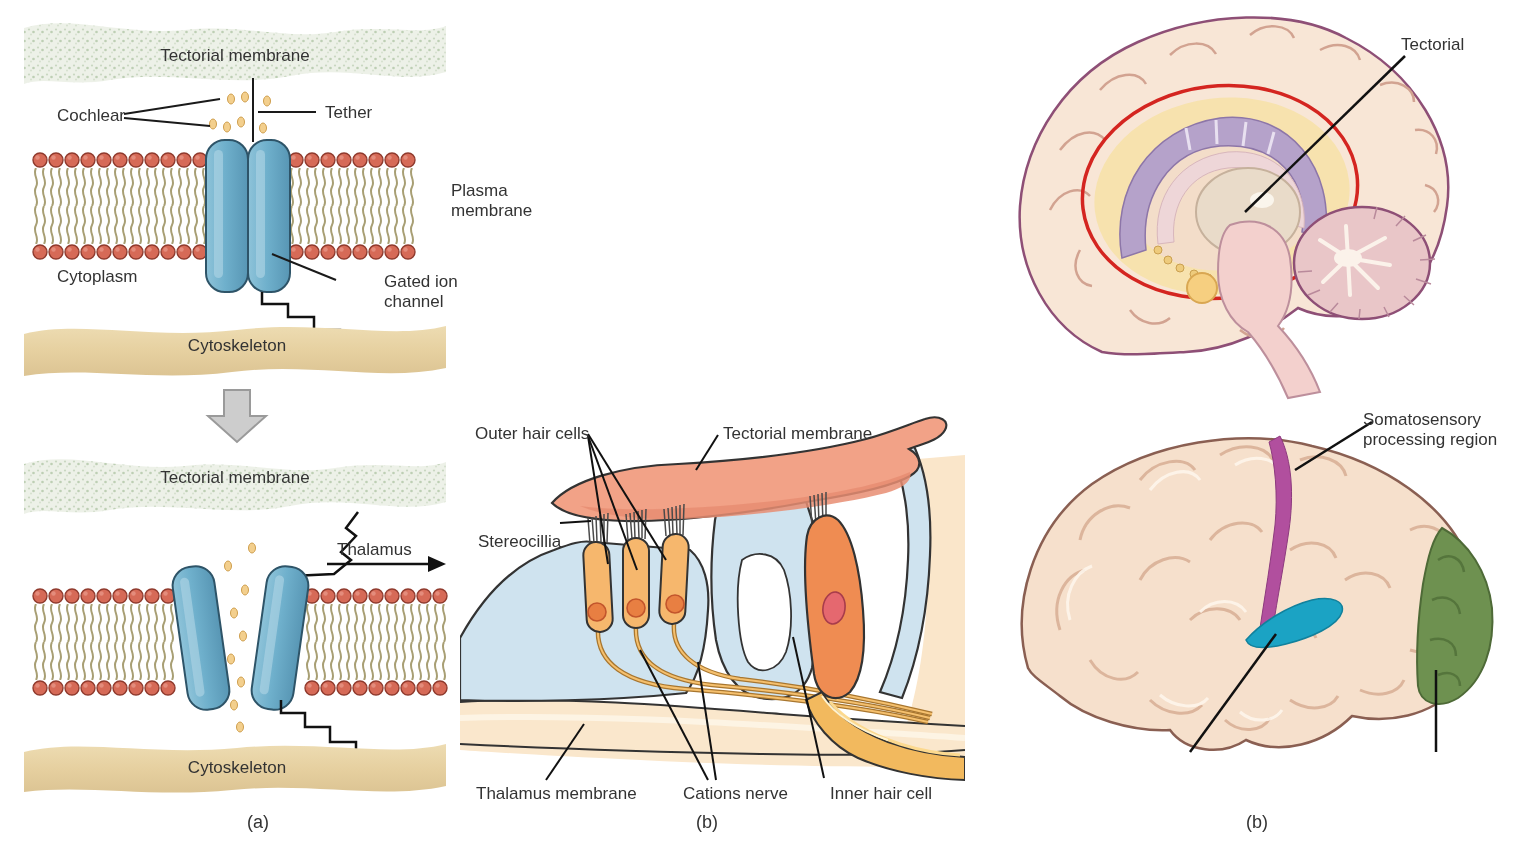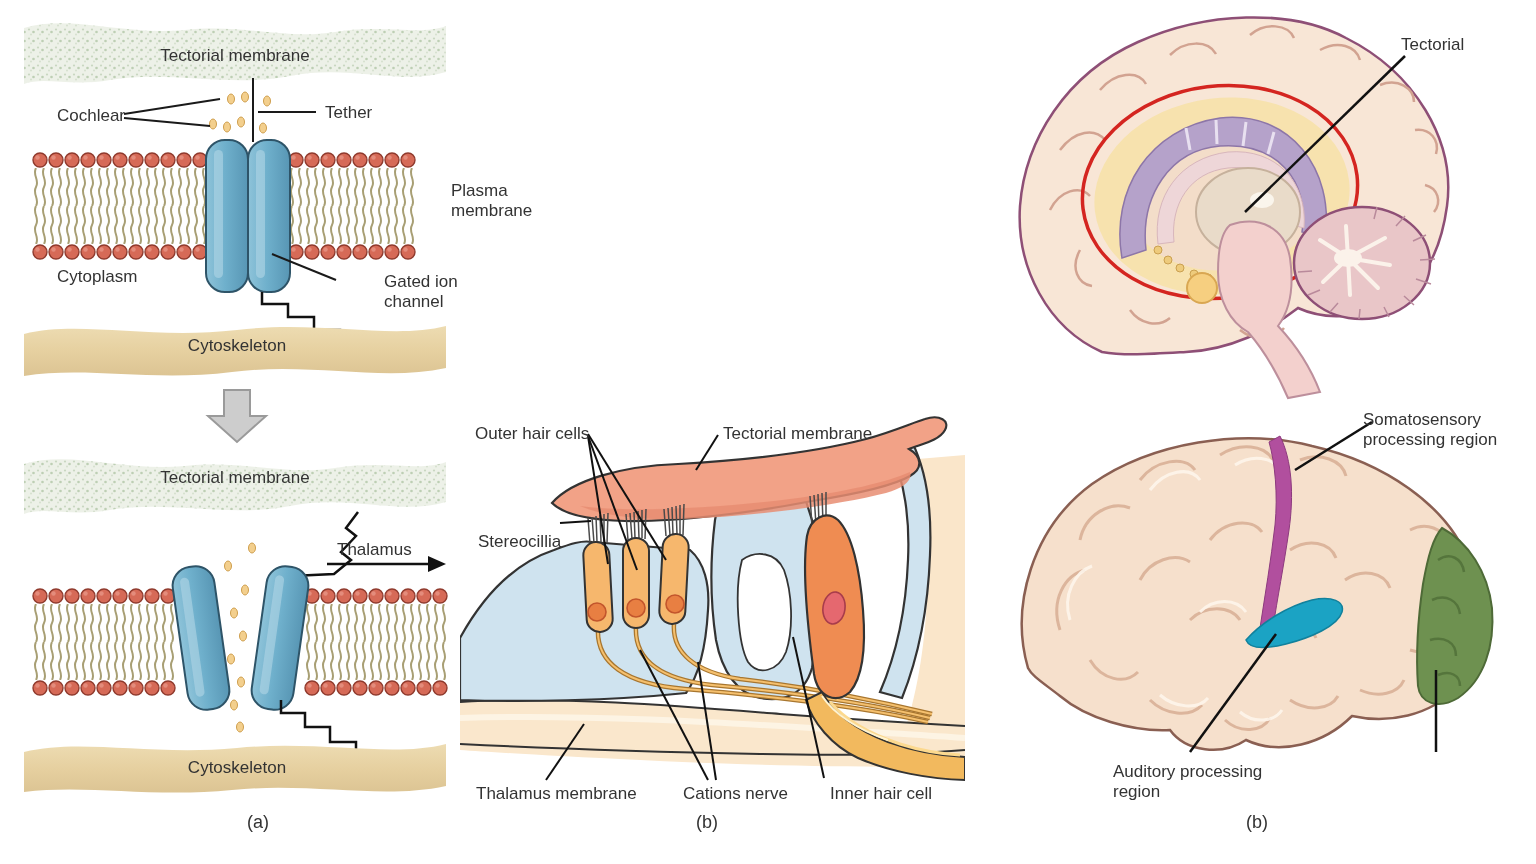--- a/index.html
+++ b/index.html
@@ -332,17 +332,16 @@
           <path d="M448,275 C460,270 470,275 470,286"></path>
       </g>
 
       <g stroke="#111" stroke-width="2.5" fill="none">
         <path d="M382,22 L305,70"></path>
         <path d="M200,352 L286,234"></path>
         <path d="M446,270 L446,352"></path>
       </g>
     </svg>
     <div class="lbl" style="left:373px;top:10px;width:135px;">Somatosensory processing region</div>
-    <div class="lbl" style="left:123px;top:362px;width:160px;">Auditory processing region</div>
     <div class="cap" style="left:217px;top:412px;width:100px;">(b)</div>
   </div>
 
 </div>
 
 </body></html>

